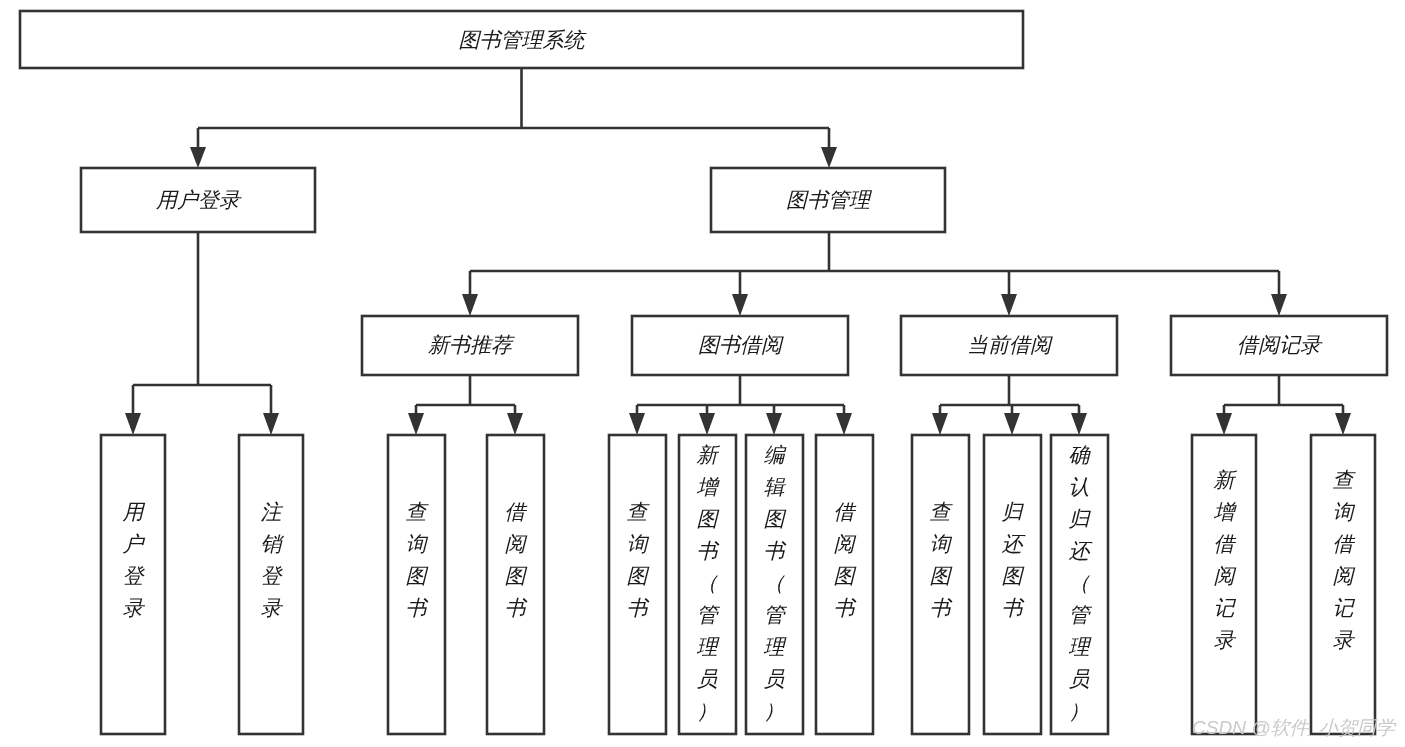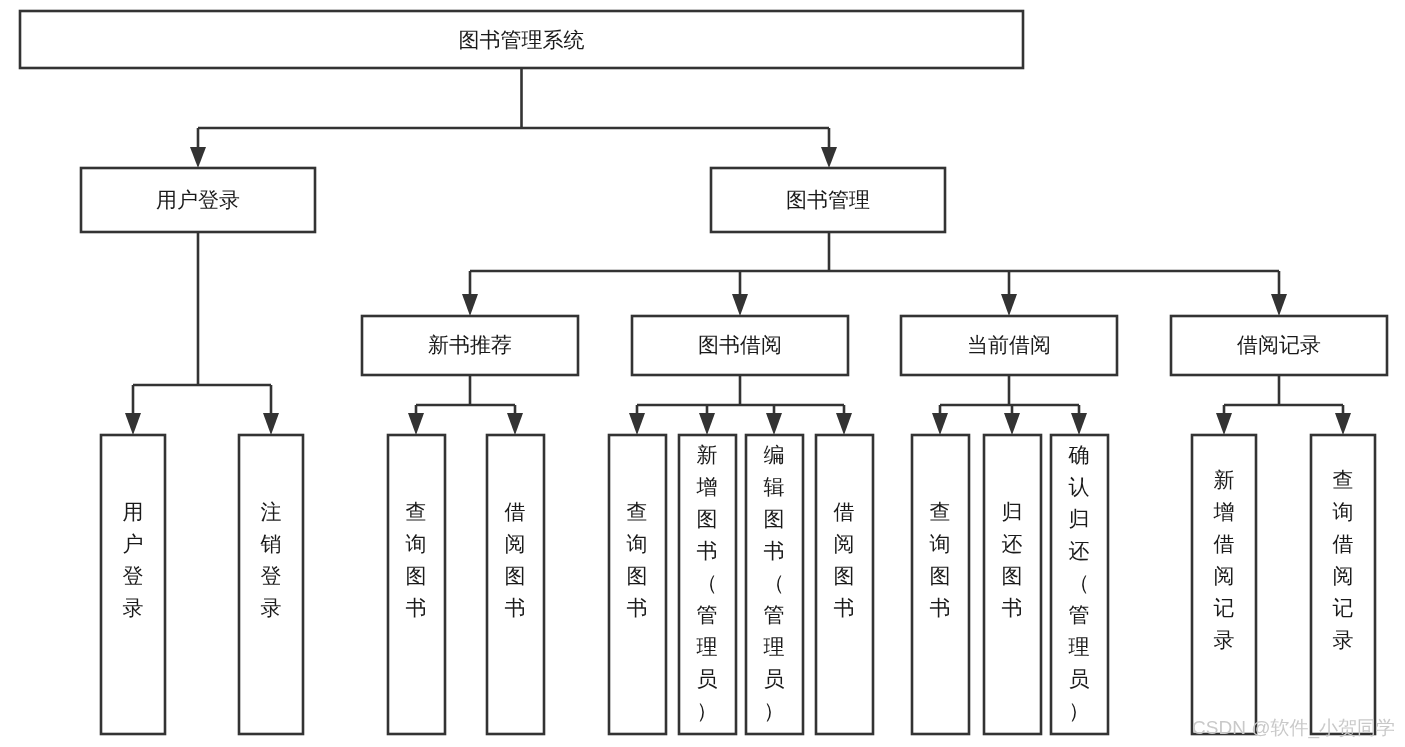--- a/index.html
+++ b/index.html
@@ -13,20 +13,21 @@
     font-family: "Liberation Sans", "DejaVu Sans", sans-serif;
     overflow: hidden;
     position: relative;
   }
   #diagram-root {
     position: absolute;
     left: 0;
     top: 0;
     width: 1221px;
     height: 747px;
+    font-style: italic;
   }
   svg#flowchart {
     display: block;
     width: 1405px;
     height: 747px;
     background: #ffffff;
   }
   .node-box {
     fill: #ffffff;
     stroke: #333333;

